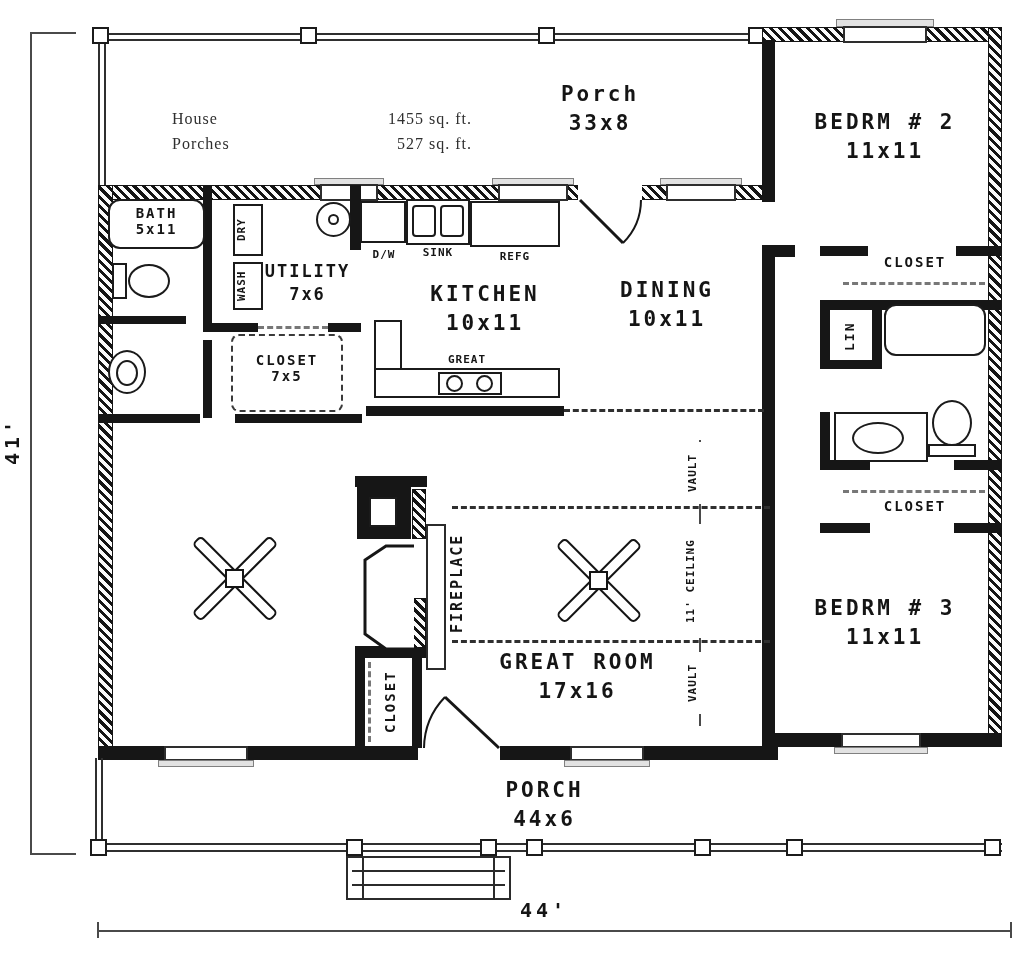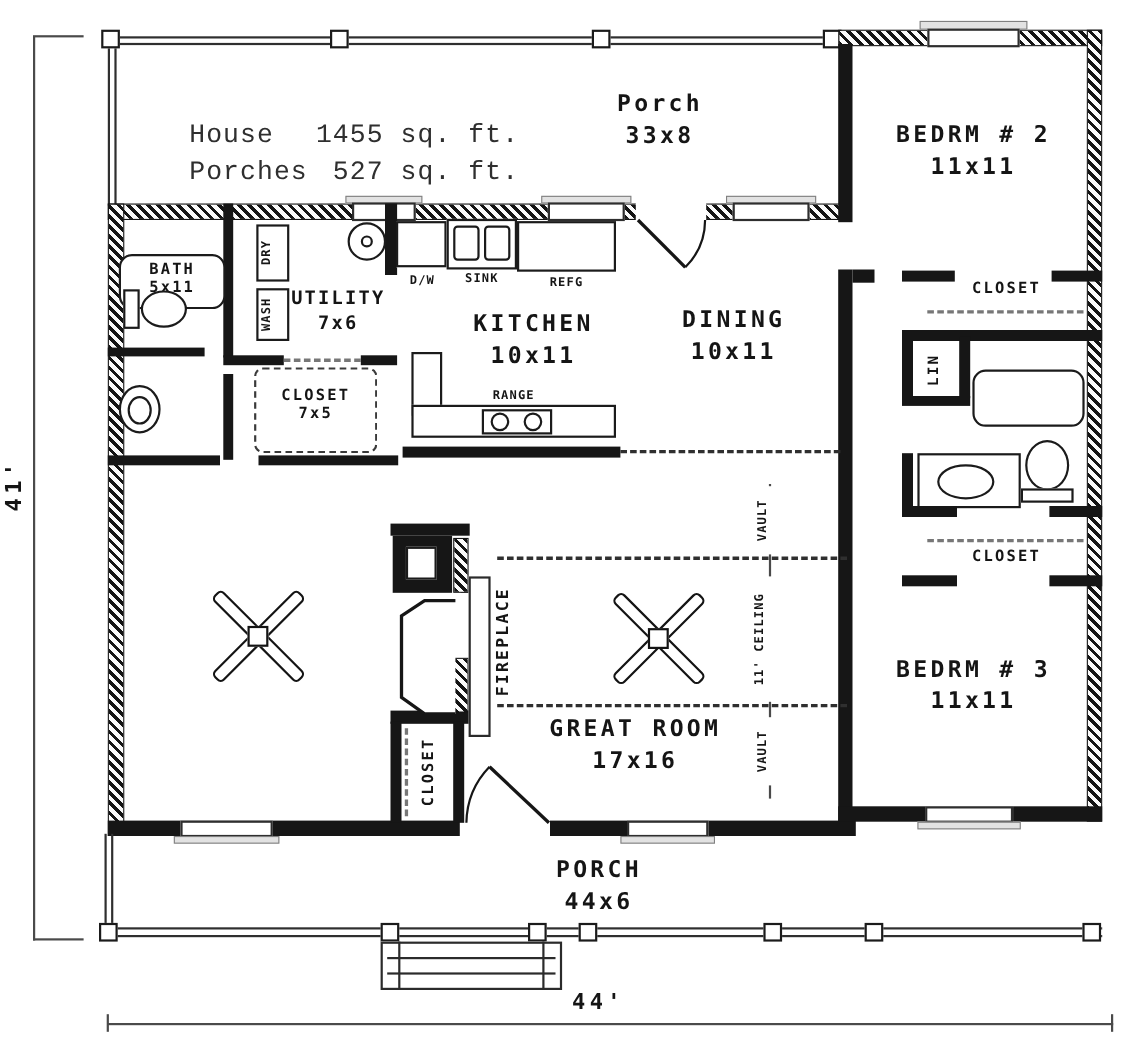--- a/index.html
+++ b/index.html
@@ -13,29 +13,29 @@
   .dblv{border-left:2px solid #2f2f2f;border-right:2px solid #2f2f2f;}
   .dash{border-top:3px dashed #2f2f2f;}
   .gdash{border-top:3px dashed #777;}
   .thin{background:#4a4a4a;}
   
   .win{background:#fff;border:2px solid #2e2e2e;}
   .gap{background:#fff;}
   .sill{background:#e2e2e2;border:1px solid #808080;}
   .fx{background:#fff;border:2px solid #1b1b1b;}
   .ell{border-radius:50%;}
-  .rnd{border-radius:12px;margin-top:32px;}
+  .rnd{border-radius:12px;}
   .post{background:#fff;border:2px solid #1b1b1b;}
   
   .rlbl{font-weight:bold;font-size:21px;letter-spacing:3px;line-height:1.4;text-align:center;white-space:nowrap;}
   .mlbl{font-weight:bold;font-size:17px;letter-spacing:2px;line-height:1.35;text-align:center;white-space:nowrap;}
   .clbl{font-weight:bold;font-size:14px;letter-spacing:2px;text-align:center;white-space:nowrap;}
   .slbl{font-weight:bold;font-size:11px;letter-spacing:1px;text-align:center;white-space:nowrap;}
   .vlabel{writing-mode:vertical-rl;transform:rotate(180deg);text-align:center;}
-  .stats{font-family:Liberation Mono, monospace;font-size:24px;color:#2f2f2f;letter-spacing:1px;}
+  .stats{font-family:Liberation Serif, serif;font-size:16px;color:#2f2f2f;letter-spacing:1px;}
   .stats .row{display:flex;justify-content:space-between;margin-bottom:7px;}
   .dimlbl{font-weight:bold;font-size:20px;letter-spacing:4px;}
   .fan .blade{position:absolute;left:2px;top:50px;width:106px;height:9px;background:#fff;
               border:2px solid #141414;border-radius:5px;}
   .fan .hub{position:absolute;left:47px;top:47px;width:15px;height:15px;background:#fff;border:2px solid #141414;}
   svg{position:absolute;left:0;top:0;}
 </style>
 </head>
 <body>
 
@@ -148,21 +148,21 @@
   <div class="abs fx" style="left:470px;top:201px;width:90px;height:46px;"></div>
   <div class="abs slbl" style="left:362px;top:248px;width:44px;">D/W</div>
   <div class="abs slbl" style="left:412px;top:246px;width:52px;">SINK</div>
   <div class="abs slbl" style="left:486px;top:250px;width:58px;">REFG</div>
   <div class="abs rlbl" style="left:390px;top:280px;width:190px;">
     <div>KITCHEN</div>
     <div>10x11</div>
   </div>
   <div class="abs fx" style="left:374px;top:320px;width:28px;height:58px;"></div>
   <div class="abs fx" style="left:374px;top:368px;width:186px;height:30px;"></div>
-  <div class="abs slbl" style="left:436px;top:353px;width:62px;">RANGE</div>
+  <div class="abs slbl" style="left:436px;top:353px;width:62px;">GREAT</div>
   <div class="abs fx" style="left:438px;top:372px;width:64px;height:23px;"></div>
   <div class="abs fx ell" style="left:446px;top:375px;width:17px;height:17px;"></div>
   <div class="abs fx ell" style="left:476px;top:375px;width:17px;height:17px;"></div>
   <div class="abs w" style="left:366px;top:406px;width:198px;height:10px;"></div>
   <div class="abs dash" style="left:564px;top:409px;width:200px;height:3px;"></div>
   <div class="abs rlbl" style="left:572px;top:276px;width:190px;">
     <div>DINING</div>
     <div>10x11</div>
   </div>
 

